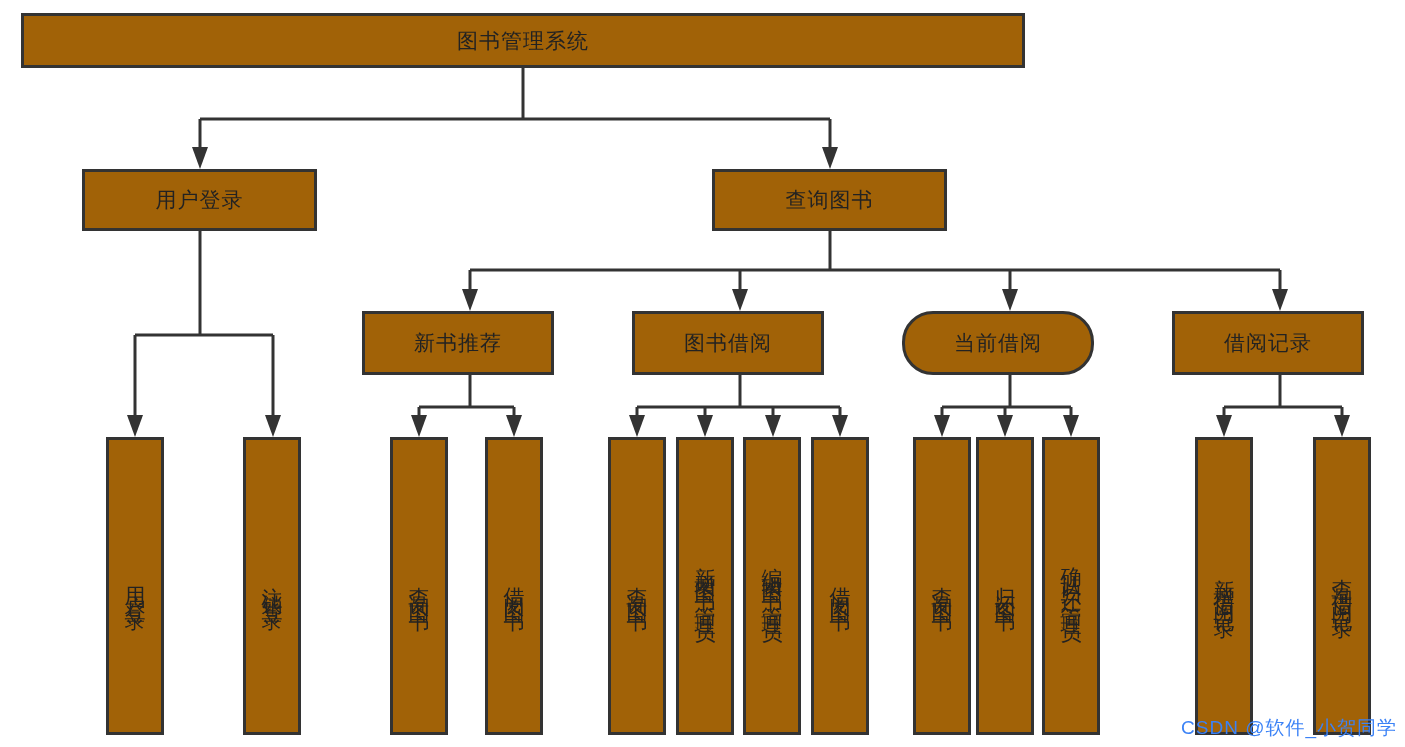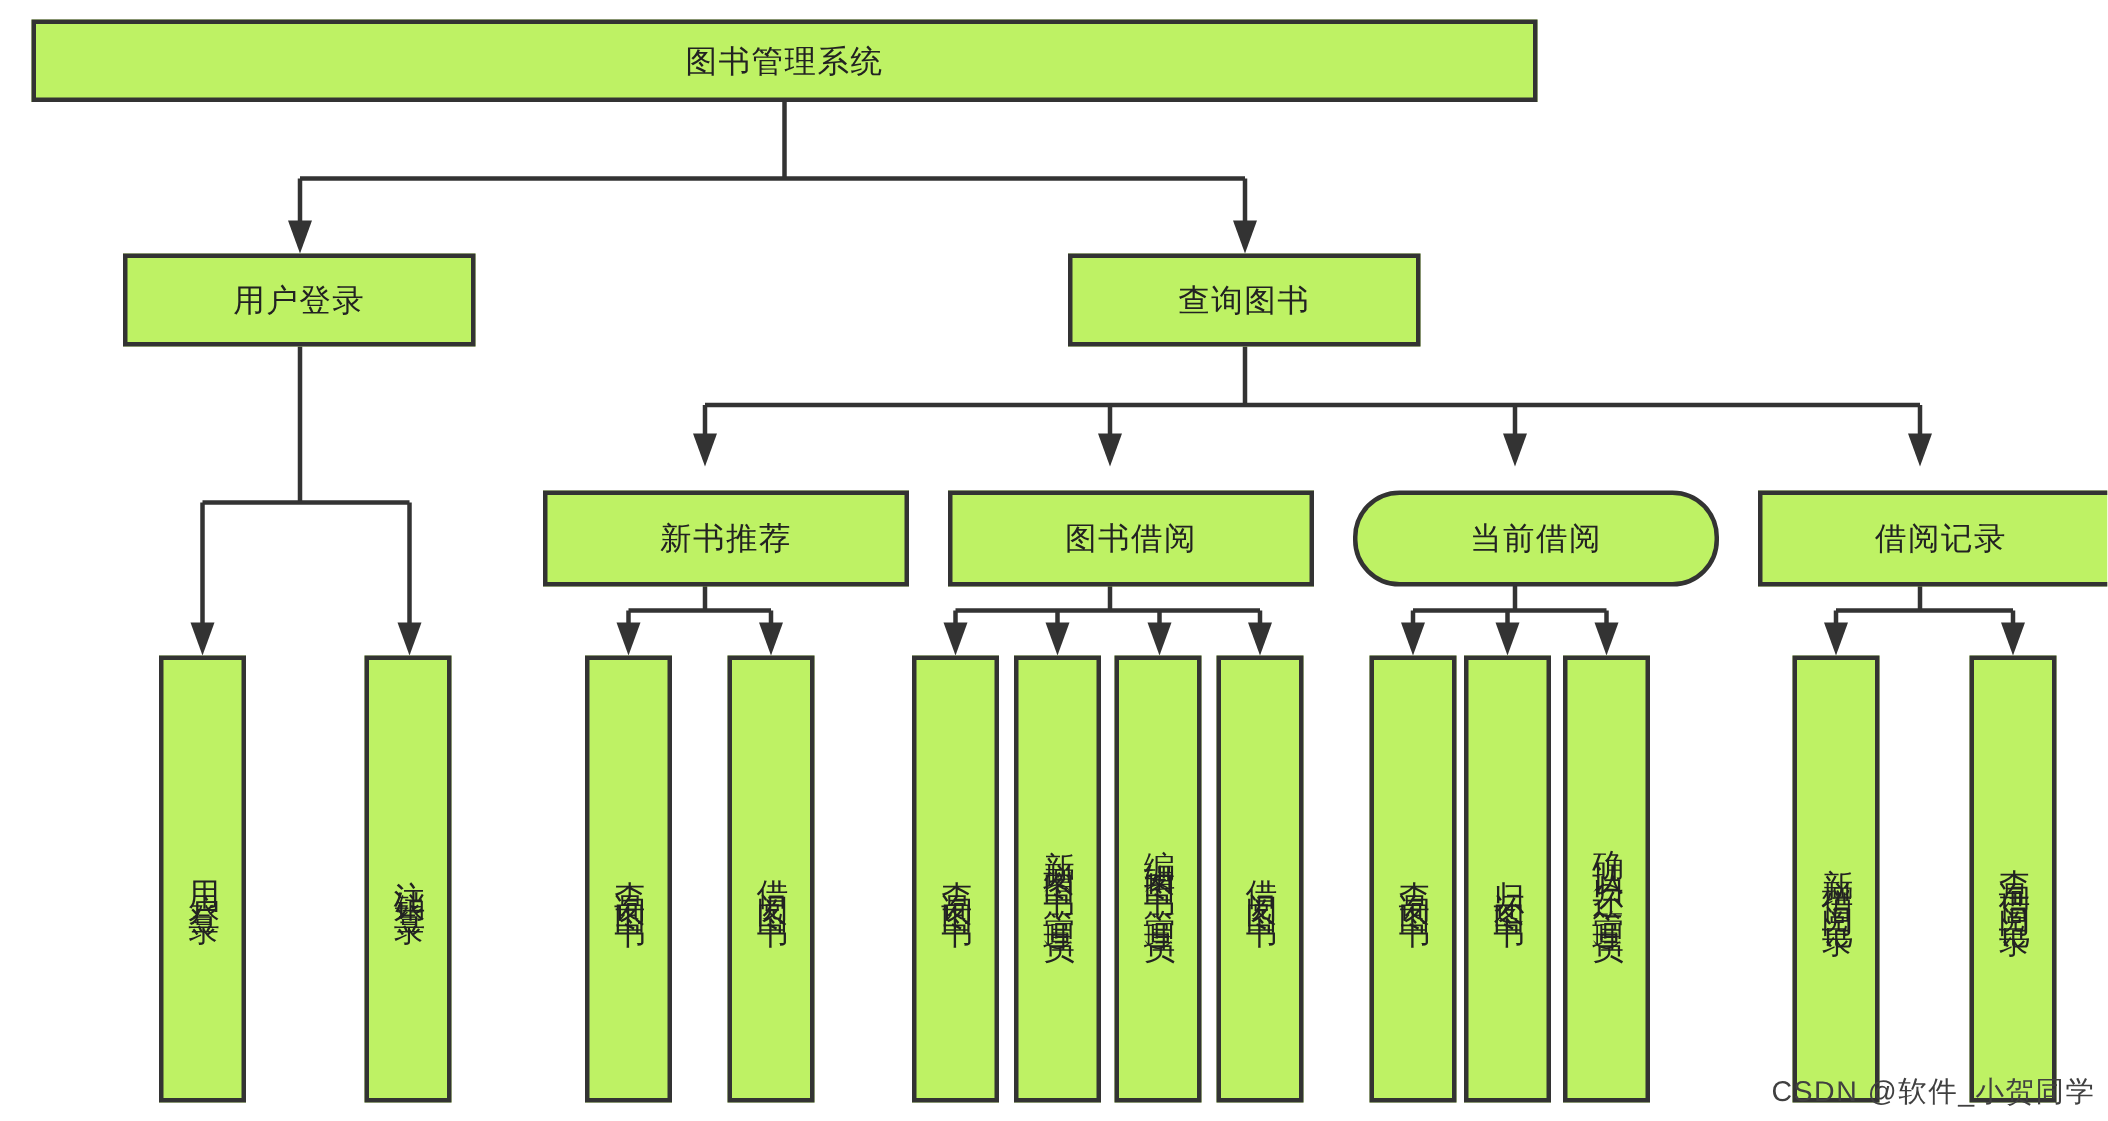--- a/index.html
+++ b/index.html
@@ -18,40 +18,40 @@
   #connectors {
     position: absolute;
     left: 0; top: 0;
     width: 1405px; height: 747px;
     z-index: 0;
   }
   .node {
     position: absolute;
     box-sizing: border-box;
     border: 3px solid #333333;
-    background: #bef264;
+    background: #a16207;
     display: flex;
     align-items: center;
     justify-content: center;
     color: #222222;
     z-index: 1;
   }
   .node .lbl {
     font-size: 21px;
     letter-spacing: 1px;
     white-space: nowrap;
   }
   
   .root { left: 21px; top: 13px; width: 1004px; height: 55px; }
   
   .l2 { width: 235px; height: 62px; top: 169px; }
   .l2.a { left: 82px; }
   .l2.b { left: 712px; }
   
-  .l3 { width: 244px; height: 64px; top: 311px; margin-top: 16px; }
+  .l3 { width: 192px; height: 64px; top: 311px; }
   .l3.c0 { left: 362px; }
   .l3.c1 { left: 632px; }
   .l3.c2 { left: 902px; border-radius: 31px; }
   .l3.c3 { left: 1172px; }
   
   .leaf { width: 58px; height: 298px; top: 437px; }
   .leaf .lbl {
     writing-mode: vertical-rl;
     -webkit-writing-mode: vertical-rl;
     text-orientation: mixed;
@@ -72,21 +72,21 @@
   .x976  { left: 976px; }
   .x1042 { left: 1042px; }
   .x1195 { left: 1195px; }
   .x1313 { left: 1313px; }
   
   #watermark {
     position: absolute;
     right: 8px;
     bottom: 6px;
     font-size: 19px;
-    color: #404040;
+    color: #3b82f6;
     letter-spacing: 1px;
     z-index: 2;
     white-space: nowrap;
   }
   svg path.line { stroke: #333333; stroke-width: 3; fill: none; }
   svg path.arrow { fill: #333333; stroke: none; }
 </style>
 </head>
 <body>
 

